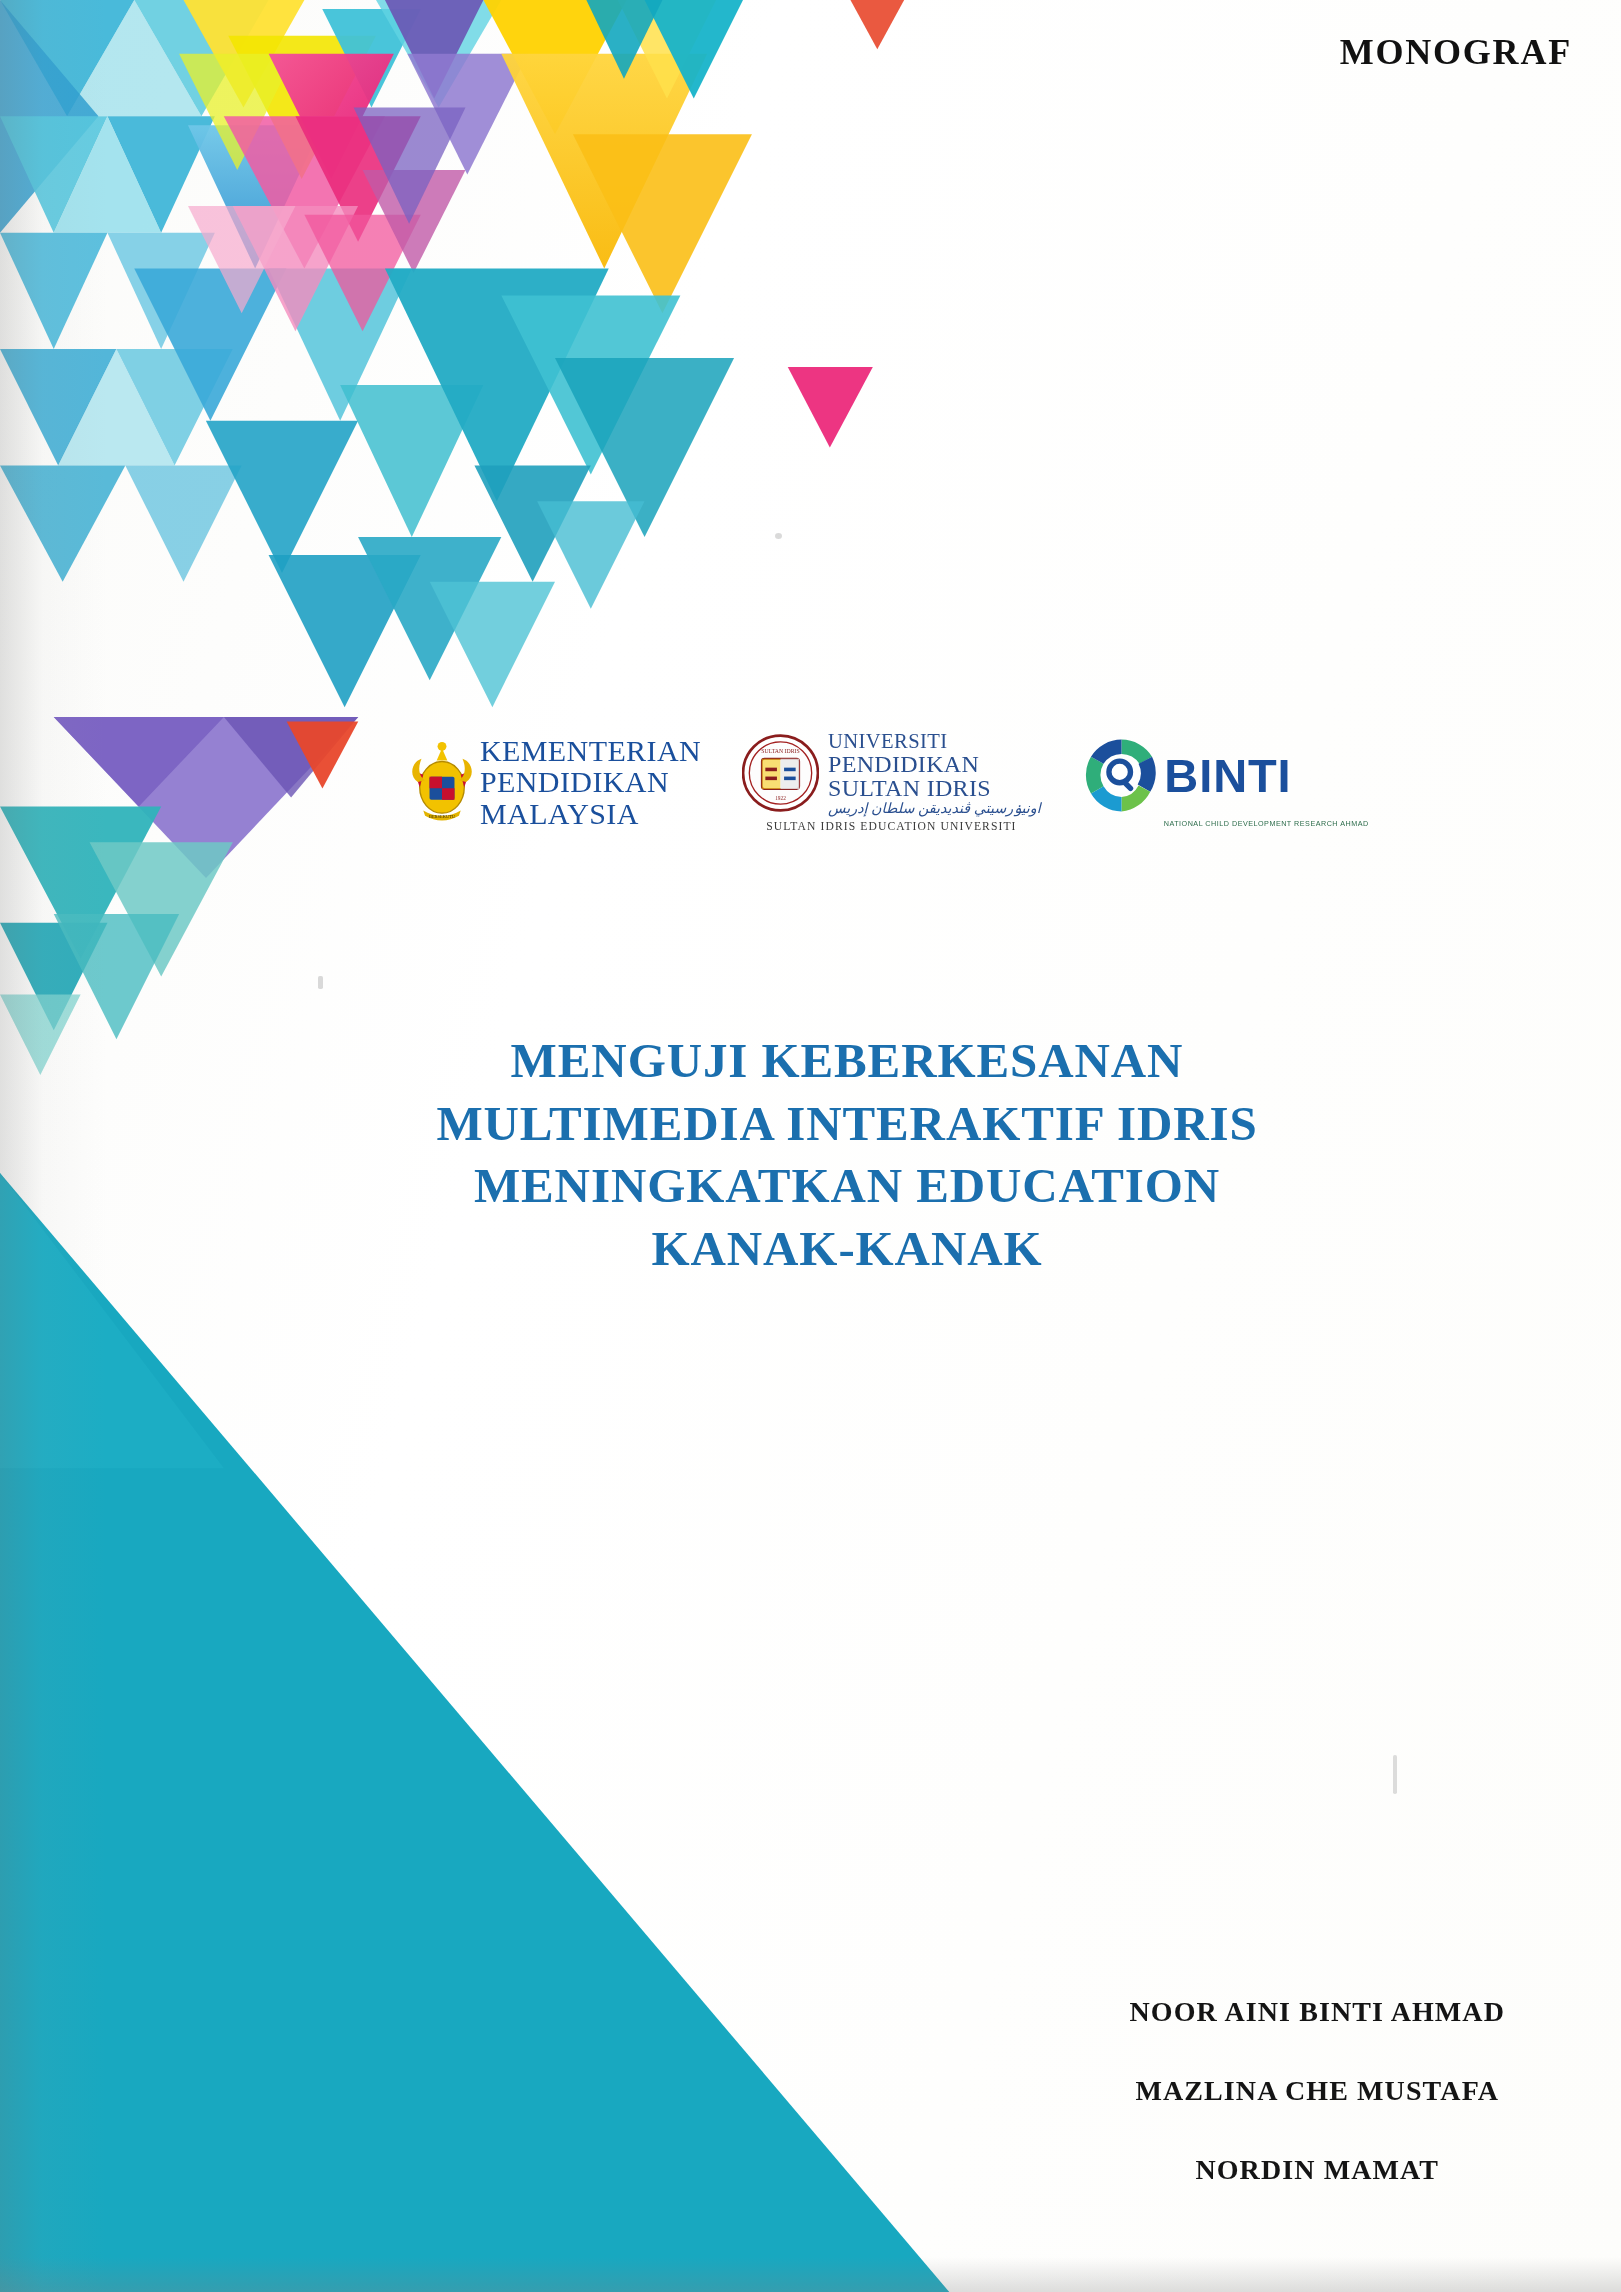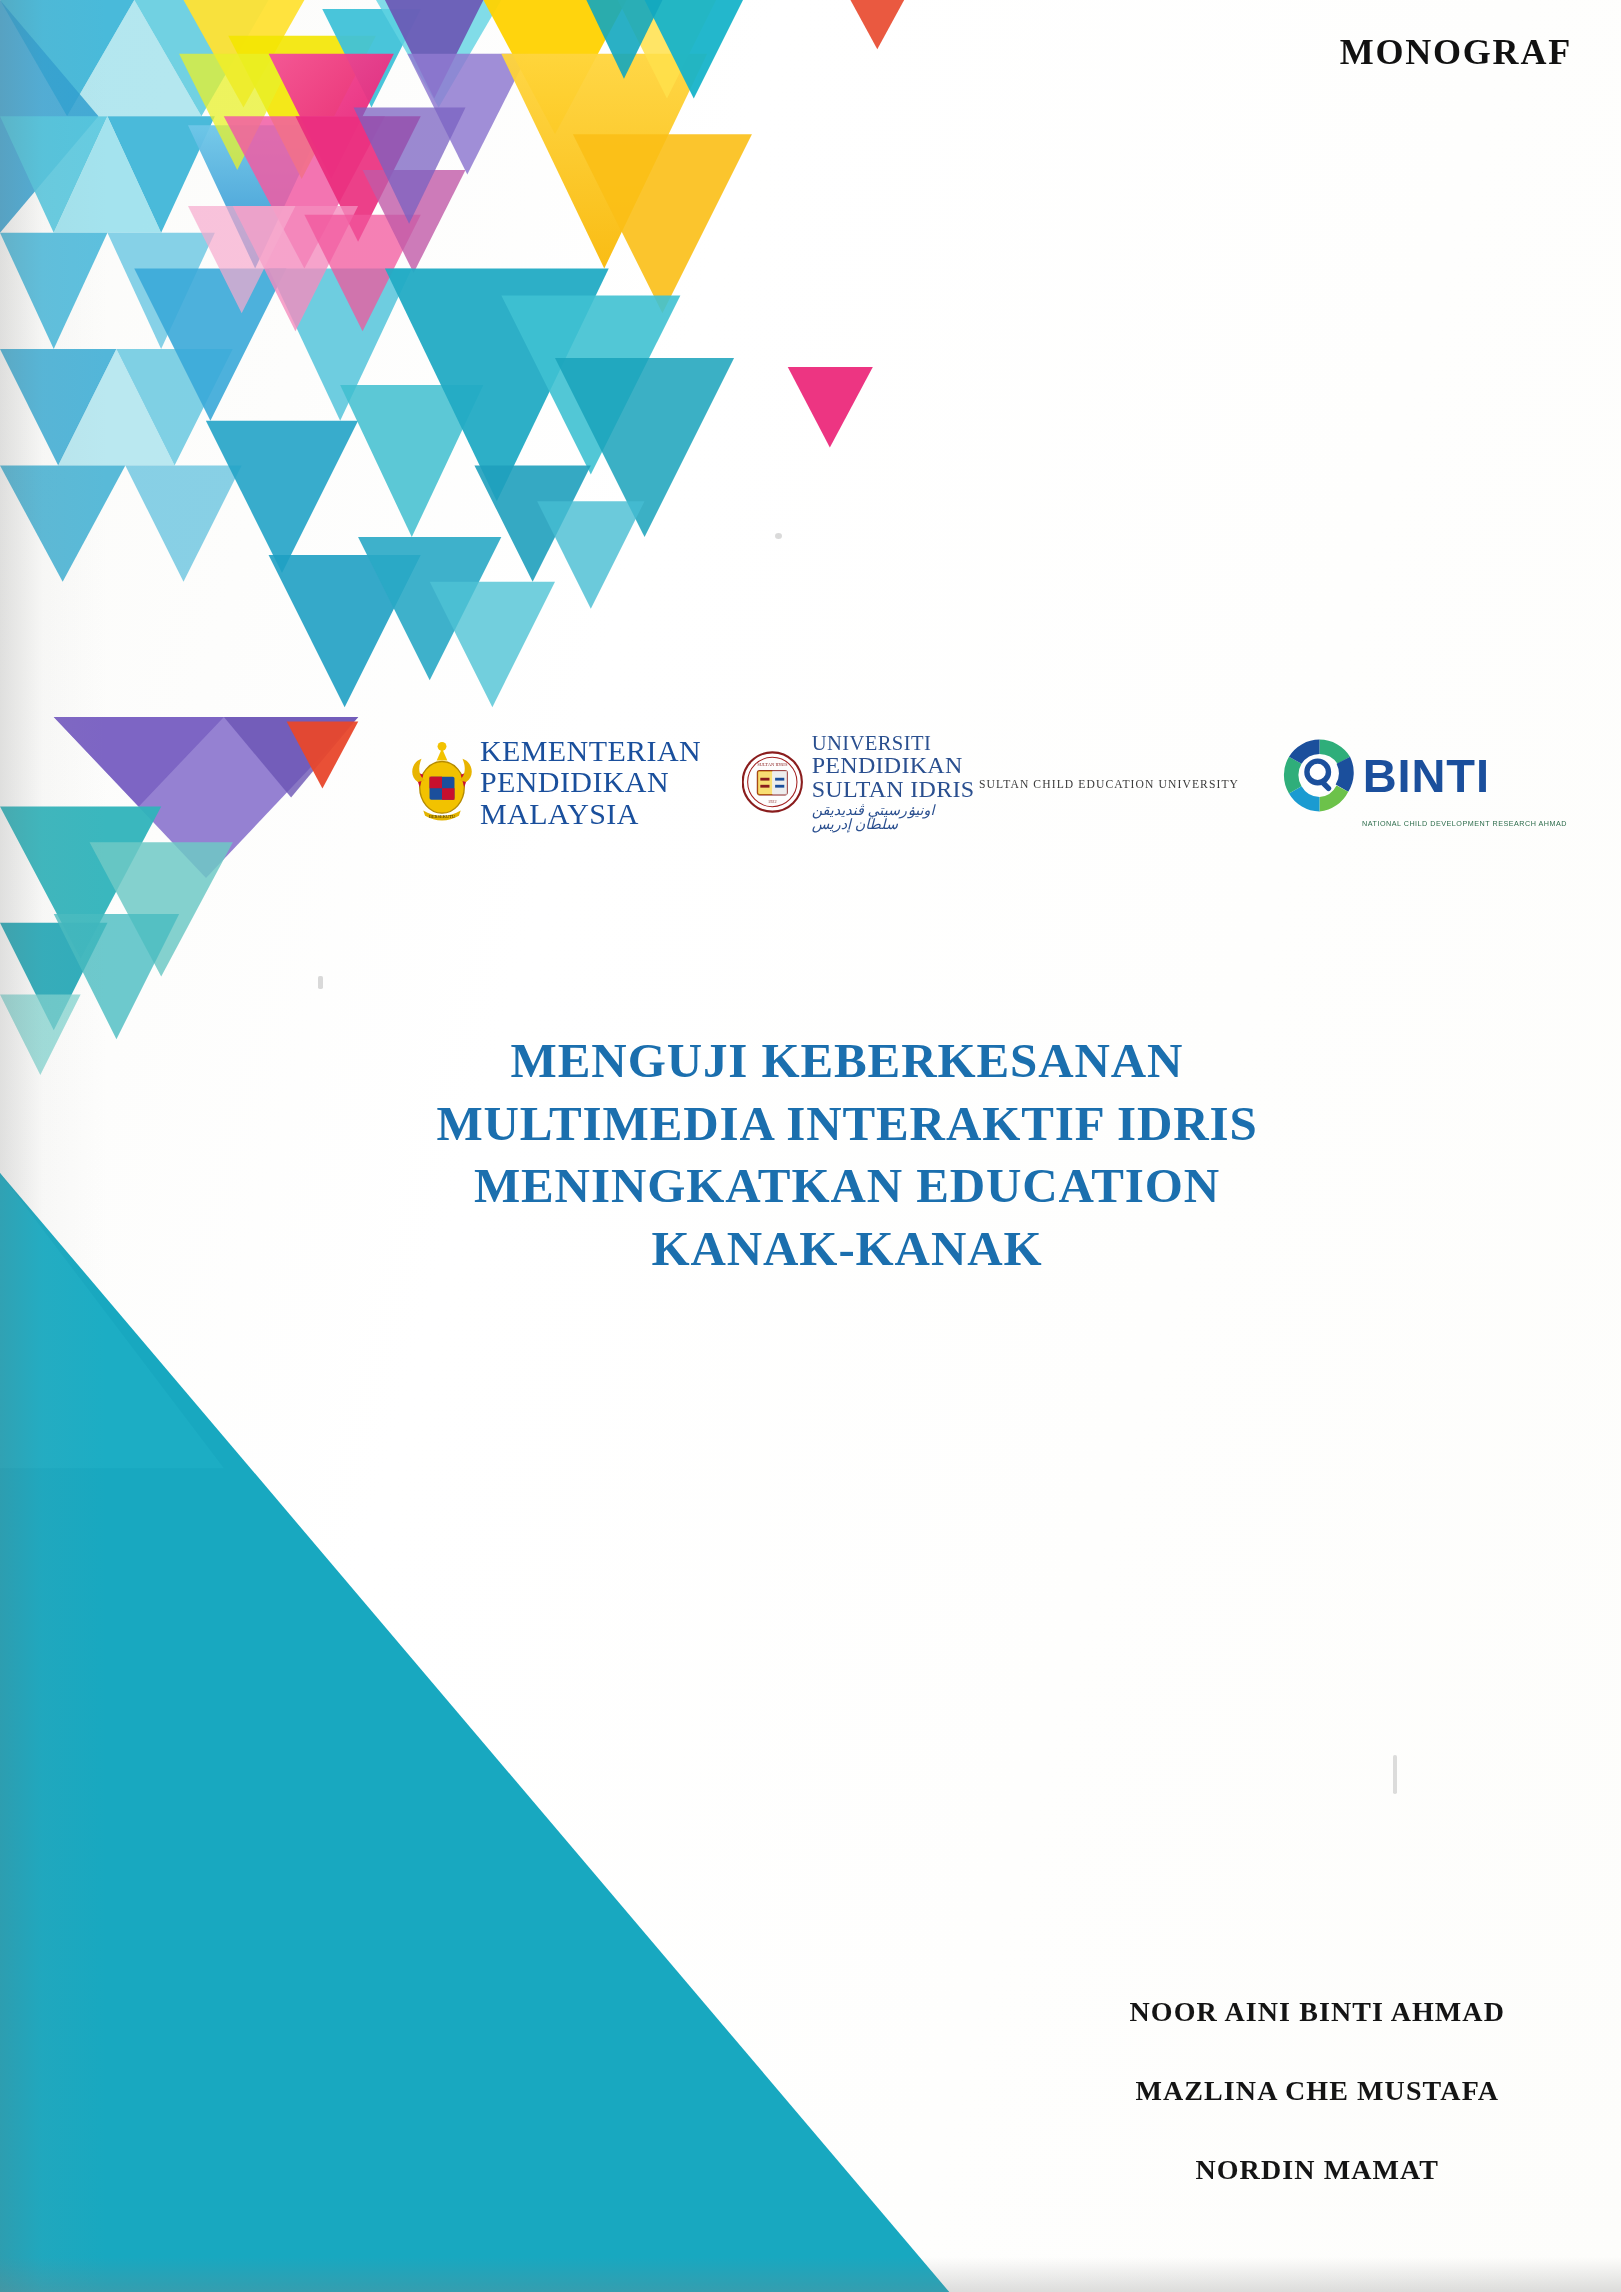--- a/index.html
+++ b/index.html
@@ -103,21 +103,21 @@
   .kpm-text {
     font-family: "Liberation Serif", serif;
     color: #1a4f9c;
     line-height: 1.04;
   }
   .kpm-text .l1 { font-size: 30px; letter-spacing: 0.4px; }
   .kpm-text .l2 { font-size: 30px; letter-spacing: 0.4px; }
   .kpm-text .l3 { font-size: 30px; letter-spacing: 0.4px; }
 
   
-  .upsi-wrap { display: flex; flex-direction: row; align-items: center; }
+  .upsi-wrap { display: flex; flex-direction: column; align-items: center; }
   .upsi-row { display: flex; align-items: center; gap: 9px; }
   .upsi-text {
     font-family: "Liberation Serif", serif;
     color: #2a4f8f;
     line-height: 1.0;
   }
   .upsi-text .u1 { font-size: 20.6px; letter-spacing: 0.4px; }
   .upsi-text .u2 { font-size: 24px; letter-spacing: 0.3px; }
   .upsi-text .u3 { font-size: 24px; letter-spacing: 0.3px; }
   .upsi-jawi {
@@ -353,21 +353,21 @@
           <rect x="47" y="50" width="13" height="4" fill="#1b4f9c"></rect>
           <text x="43" y="76" font-size="6" text-anchor="middle" fill="#8a1d1d" font-family="Liberation Serif, serif">1922</text>
         </svg>
         <div class="upsi-text">
           <div class="u1">UNIVERSITI</div>
           <div class="u2">PENDIDIKAN</div>
           <div class="u3">SULTAN IDRIS</div>
           <div class="upsi-jawi">اونيۏرسيتي ڤنديديقن سلطان إدريس</div>
         </div>
       </div>
-      <div class="upsi-sub">SULTAN CHILD EDUCATION UNIVERSITY</div>
+      <div class="upsi-sub">SULTAN IDRIS EDUCATION UNIVERSITI</div>
     </div>
 
     <div class="ncdrc-wrap">
       <div class="ncdrc-row">
         <svg width="79" height="79" viewBox="0 0 88 88">
           <path d="M44 4 a40 40 0 0 1 34 19 l-14 8 a24 24 0 0 0 -20 -11 Z" fill="#2fae7a"></path>
           <path d="M78 23 a40 40 0 0 1 -2 39 l-14 -8 a24 24 0 0 0 1 -23 Z" fill="#1b4f9c"></path>
           <path d="M76 62 a40 40 0 0 1 -32 22 l0 -16 a24 24 0 0 0 19 -13 Z" fill="#6cc24a"></path>
           <path d="M44 84 a40 40 0 0 1 -34 -20 l14 -8 a24 24 0 0 0 20 12 Z" fill="#1b9bd1"></path>
           <path d="M10 64 a40 40 0 0 1 0 -41 l14 8 a24 24 0 0 0 0 25 Z" fill="#2fae7a"></path>

